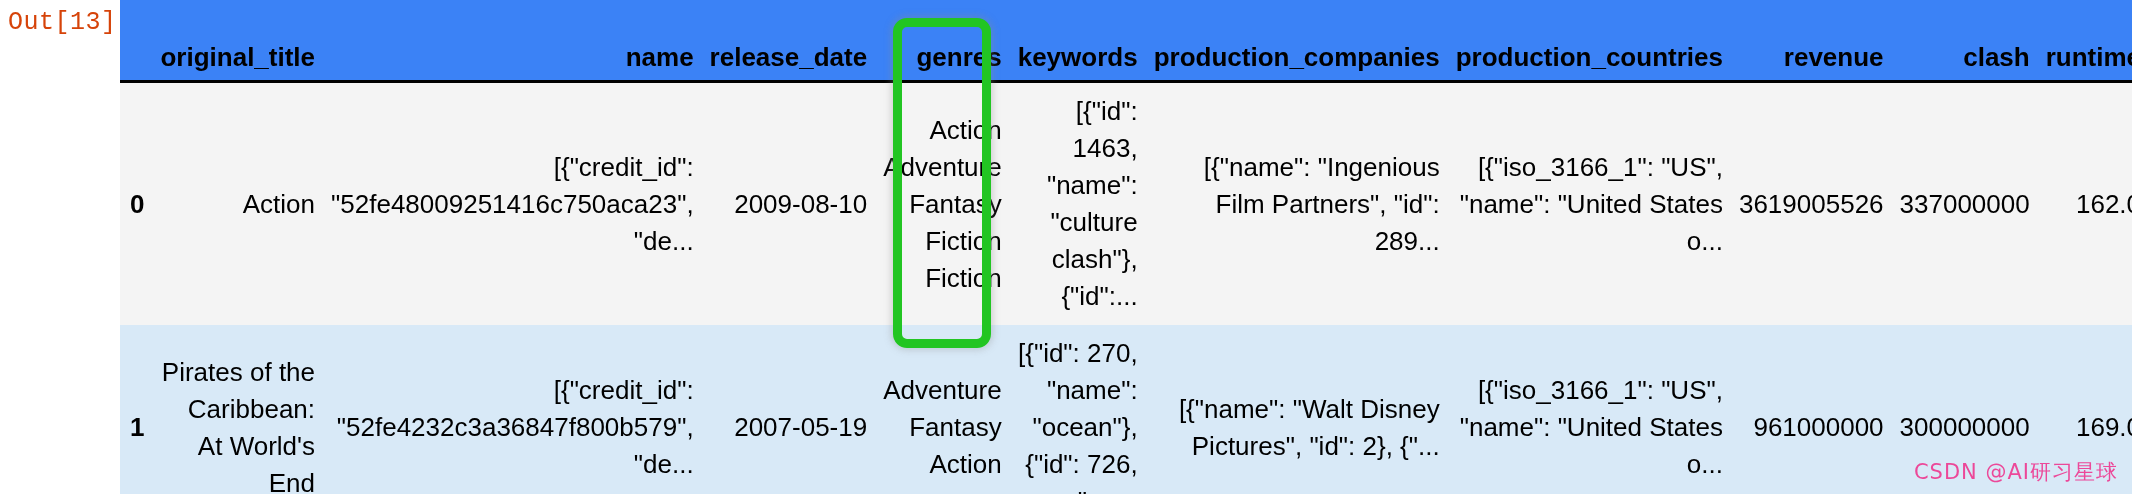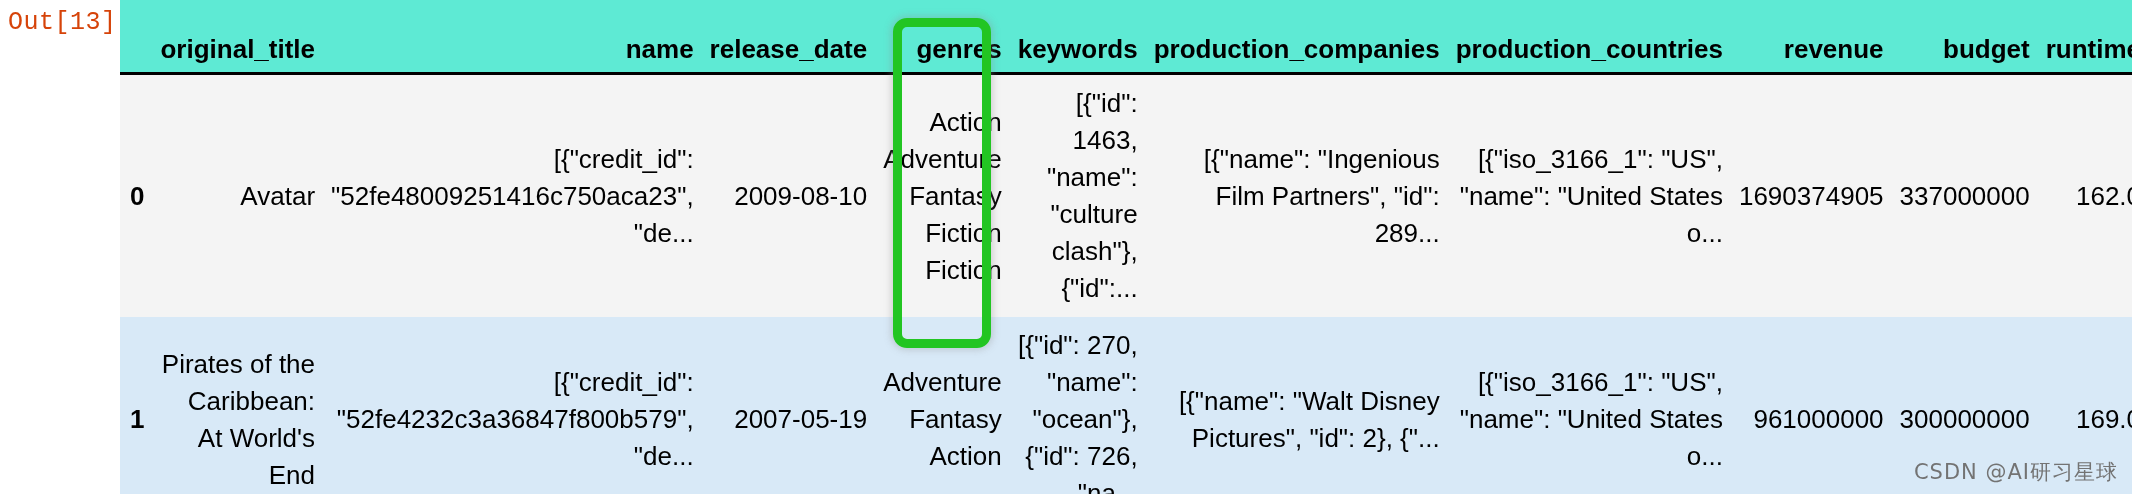--- a/index.html
+++ b/index.html
@@ -42,22 +42,22 @@
     table-layout: fixed;
     font-size: 26px;
     color: #000000;
     margin: 0;
   }
 
   table.df thead th {
     font-weight: bold;
     text-align: right;
     vertical-align: bottom;
-    padding: 4px 8px 8px 8px;
-    background: #5eead4;
+    padding: 12px 8px 8px 8px;
+    background: #3b82f6;
     border-bottom: 3px solid #000000;
     white-space: nowrap;
     height: 60px;
     line-height: 30px;
   }
 
   table.df tbody td {
     text-align: right;
     vertical-align: middle;
     padding: 10px 8px;
@@ -103,21 +103,21 @@
     pointer-events: none;
     box-shadow: 0 0 7px 2px rgba(140,140,140,0.35);
   }
 
   
   .watermark {
     position: absolute;
     right: 14px;
     bottom: 8px;
     font-size: 21px;
-    color: #737373;
+    color: #ec4899;
     font-family: "DejaVu Sans", sans-serif;
     white-space: nowrap;
     letter-spacing: 1px;
   }
 </style>
 </head>
 <body>
 
 <div id="root">
 
@@ -142,35 +142,35 @@
         <tr>
           <th class="idx-head"></th>
           <th>original_title</th>
           <th>name</th>
           <th>release_date</th>
           <th>genres</th>
           <th>keywords</th>
           <th>production_companies</th>
           <th>production_countries</th>
           <th>revenue</th>
-          <th>budget</th>
+          <th>clash</th>
           <th>runtime</th>
         </tr>
       </thead>
       <tbody>
         <tr class="row-even">
           <th class="idx">0</th>
-          <td>Avatar</td>
+          <td>Action</td>
           <td>[{"credit_id": "52fe48009251416c750aca23", "de...</td>
           <td>2009-08-10</td>
           <td>Action Adventure Fantasy Fiction Fiction</td>
           <td>[{"id": 1463, "name": "culture clash"}, {"id":...</td>
           <td>[{"name": "Ingenious Film Partners", "id": 289...</td>
           <td>[{"iso_3166_1": "US", "name": "United States o...</td>
-          <td>1690374905</td>
+          <td>3619005526</td>
           <td>337000000</td>
           <td>162.0</td>
         </tr>
         <tr class="row-odd">
           <th class="idx">1</th>
           <td>Pirates of the Caribbean: At World's End</td>
           <td>[{"credit_id": "52fe4232c3a36847f800b579", "de...</td>
           <td>2007-05-19</td>
           <td>Adventure Fantasy Action</td>
           <td>[{"id": 270, "name": "ocean"}, {"id": 726, "na...</td>

